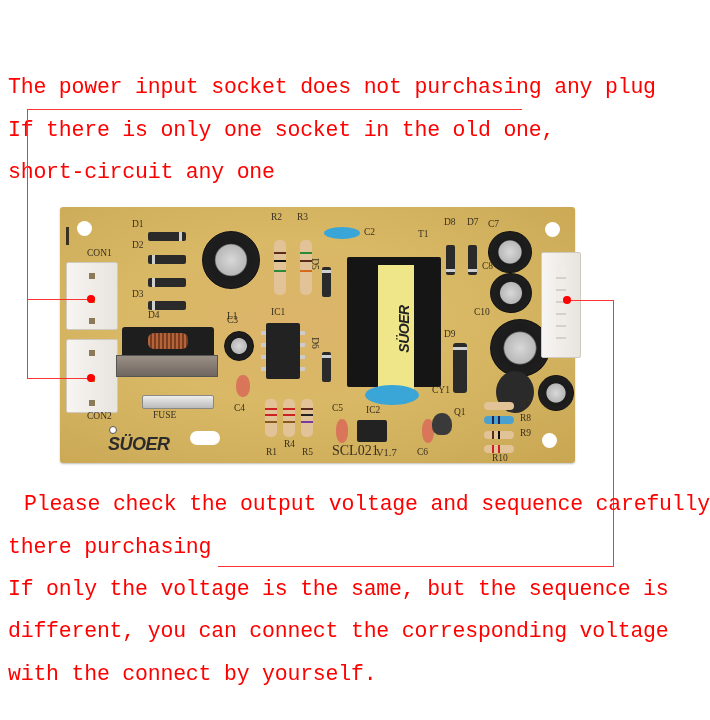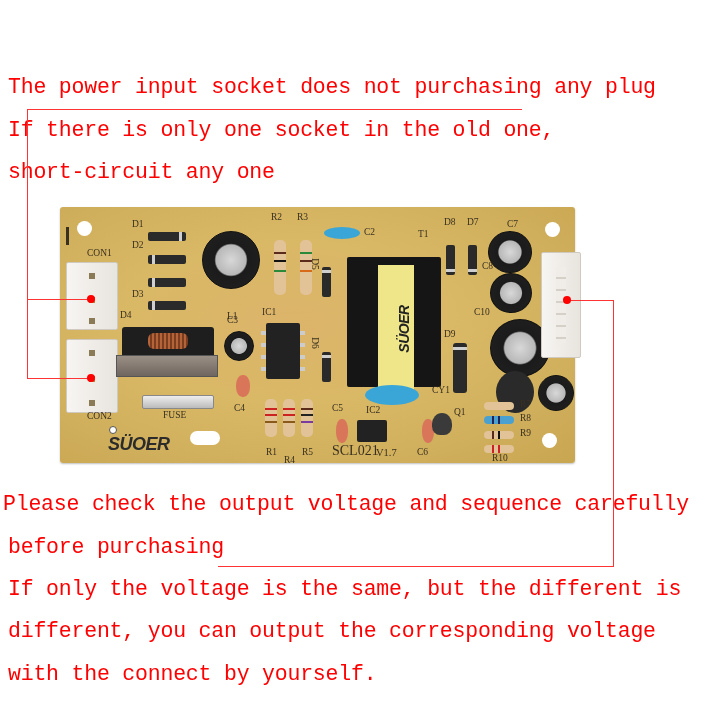--- a/index.html
+++ b/index.html
@@ -93,32 +93,32 @@
   <div class="diode" style="left:88px;top:48px;width:38px">
       <div class="band" style="left:4px"></div>
     </div>
   <div class="diode" style="left:88px;top:71px;width:38px">
       <div class="band" style="left:4px"></div>
     </div>
   <span class="silk" style="left:72px;top:82px">D3</span>
   <div class="diode" style="left:88px;top:94px;width:38px">
       <div class="band" style="left:4px"></div>
     </div>
-  <span class="silk" style="left:60px;top:103px">D4</span>
+  <span class="silk" style="left:88px;top:103px">D4</span>
 
   <div class="cap" style="left:142px;top:24px;width:56px;height:56px"></div>
 
   <span class="silk" style="left:167px;top:104px">L1</span>
   <div style="position:absolute;left:62px;top:120px;width:92px;height:44px;background:#1e1e1e;border-radius:3px">
     <div style="position:absolute;left:26px;top:6px;width:40px;height:16px;background:repeating-linear-gradient(90deg,#b5643a 0 2px,#7a3d1f 2px 4px);border-radius:6px"></div>
   </div>
   <div style="position:absolute;left:56px;top:148px;width:100px;height:20px;background:linear-gradient(#9a8f84,#6f6660);border:1px solid #555"></div>
 
   <div style="position:absolute;left:82px;top:188px;width:70px;height:12px;background:linear-gradient(#eee,#bbb);border:1px solid #888;border-radius:2px"></div>
-  <span class="silk" style="left:103px;top:203px">FUSE</span>
+  <span class="silk" style="left:93px;top:203px">FUSE</span>
 
   <span class="logo" style="left:48px;top:227px;font-size:18px">SÜOER</span>
 
   <span class="silk" style="left:167px;top:108px">C3</span>
   <div class="cap" style="left:164px;top:124px;width:28px;height:28px"></div>
   <div class="orange" style="left:176px;top:168px;width:14px;height:22px"></div>
   <span class="silk" style="left:174px;top:196px">C4</span>
 
   <span class="silk" style="left:211px;top:5px">R2</span>
   <span class="silk" style="left:237px;top:5px">R3</span>
@@ -138,21 +138,21 @@
 
   <div class="vdiode" style="left:262px;top:60px;height:30px">
       <div class="band" style="top:3px"></div>
     </div>
   <span class="silk" style="left:249px;top:52px;transform:rotate(90deg)">D5</span>
   <div class="vdiode" style="left:262px;top:145px;height:30px">
       <div class="band" style="top:3px"></div>
     </div>
   <span class="silk" style="left:249px;top:131px;transform:rotate(90deg)">D6</span>
 
-  <span class="silk" style="left:202px;top:100px">IC1</span>
+  <span class="silk" style="left:211px;top:100px">IC1</span>
   <div class="chip" style="left:206px;top:116px;width:34px;height:56px">
     <div class="pin" style="left:-5px;top:8px"></div>
       <div class="pin" style="left:-5px;top:20px"></div>
       <div class="pin" style="left:-5px;top:32px"></div>
       <div class="pin" style="left:-5px;top:44px"></div>
     <div class="pin" style="right:-5px;top:8px"></div>
       <div class="pin" style="right:-5px;top:20px"></div>
       <div class="pin" style="right:-5px;top:32px"></div>
       <div class="pin" style="right:-5px;top:44px"></div>
   </div>
@@ -166,21 +166,21 @@
       <div class="b" style="top:9px;background:#c22"></div>
       <div class="b" style="top:15px;background:#c22"></div>
       <div class="b" style="top:22px;background:#8a5a1a"></div>
     </div>
   <div class="res" style="left:241px;top:192px;height:38px">
       <div class="b" style="top:9px;background:#5a2a1a"></div>
       <div class="b" style="top:15px;background:#222"></div>
       <div class="b" style="top:22px;background:#7a3aa0"></div>
     </div>
   <span class="silk" style="left:206px;top:240px">R1</span>
-  <span class="silk" style="left:224px;top:248px">R4</span>
+  <span class="silk" style="left:224px;top:232px">R4</span>
   <span class="silk" style="left:242px;top:240px">R5</span>
 
   <span class="silk" style="left:358px;top:22px">T1</span>
   <div class="xfmr" style="left:287px;top:50px;width:94px;height:130px"></div>
   <div class="bobbin" style="left:318px;top:58px;width:36px;height:136px">
     <span class="logo" style="left:2px;top:56px;font-size:14px;transform:rotate(-90deg);color:#222">SÜOER</span>
   </div>
   <div class="blue" style="left:305px;top:178px;width:54px;height:20px"></div>
   <span class="silk" style="left:372px;top:178px">CY1</span>
 
@@ -201,21 +201,21 @@
       <div class="band" style="bottom:3px"></div>
     </div>
   <div class="vdiode" style="left:408px;top:38px;height:30px">
       <div class="band" style="bottom:3px"></div>
     </div>
   <span class="silk" style="left:384px;top:122px">D9</span>
   <div class="vdiode" style="left:393px;top:136px;width:14px;height:50px;border-radius:3px">
       <div class="band" style="top:4px"></div>
     </div>
 
-  <span class="silk" style="left:447px;top:12px">C7</span>
+  <span class="silk" style="left:428px;top:12px">C7</span>
   <div class="cap" style="left:428px;top:24px;width:42px;height:40px"></div>
   <span class="silk" style="left:422px;top:54px">C8</span>
   <div class="cap" style="left:430px;top:66px;width:40px;height:38px"></div>
   <span class="silk" style="left:414px;top:100px">C10</span>
   <div class="cap" style="left:430px;top:112px;width:58px;height:56px"></div>
   <div style="position:absolute;left:436px;top:164px;width:38px;height:42px;border-radius:50%;background:#2a2a2a"></div>
   <div class="cap" style="left:478px;top:168px;width:34px;height:34px"></div>
 
   <div class="conn" style="left:481px;top:45px;width:38px;height:104px">
     <div style="position:absolute;left:14px;top:14px;width:10px;height:76px;background:repeating-linear-gradient(#f0ede8 0 10px,#d5d0c8 10px 12px)"></div>
@@ -233,17 +233,17 @@
       <div class="b" style="left:14px;background:#111"></div>
     </div>
   <span class="silk" style="left:460px;top:221px">R9</span>
   <div class="hres" style="left:424px;top:238px;width:30px">
       <div class="b" style="left:8px;background:#c22"></div>
       <div class="b" style="left:14px;background:#c22"></div>
     </div>
   <span class="silk" style="left:432px;top:246px">R10</span>
 </div>
 
-<p class="txt" style="top:491px;left:3px">Please check the output voltage and sequence carefully</p>
-<p class="txt" style="top:534px;left:8px"> before purchasing</p>
-<p class="txt" style="top:576px;left:8px">If only the voltage is the same, but the different is</p>
-<p class="txt" style="top:618px;left:8px">different, you can output the corresponding voltage</p>
+<p class="txt" style="top:491px;left:24px">Please check the output voltage and sequence carefully</p>
+<p class="txt" style="top:534px;left:8px"> there purchasing</p>
+<p class="txt" style="top:576px;left:8px">If only the voltage is the same, but the sequence is</p>
+<p class="txt" style="top:618px;left:8px">different, you can connect the corresponding voltage</p>
 <p class="txt" style="top:661px;left:8px">with the connect by yourself.</p>
 
 </body></html>

